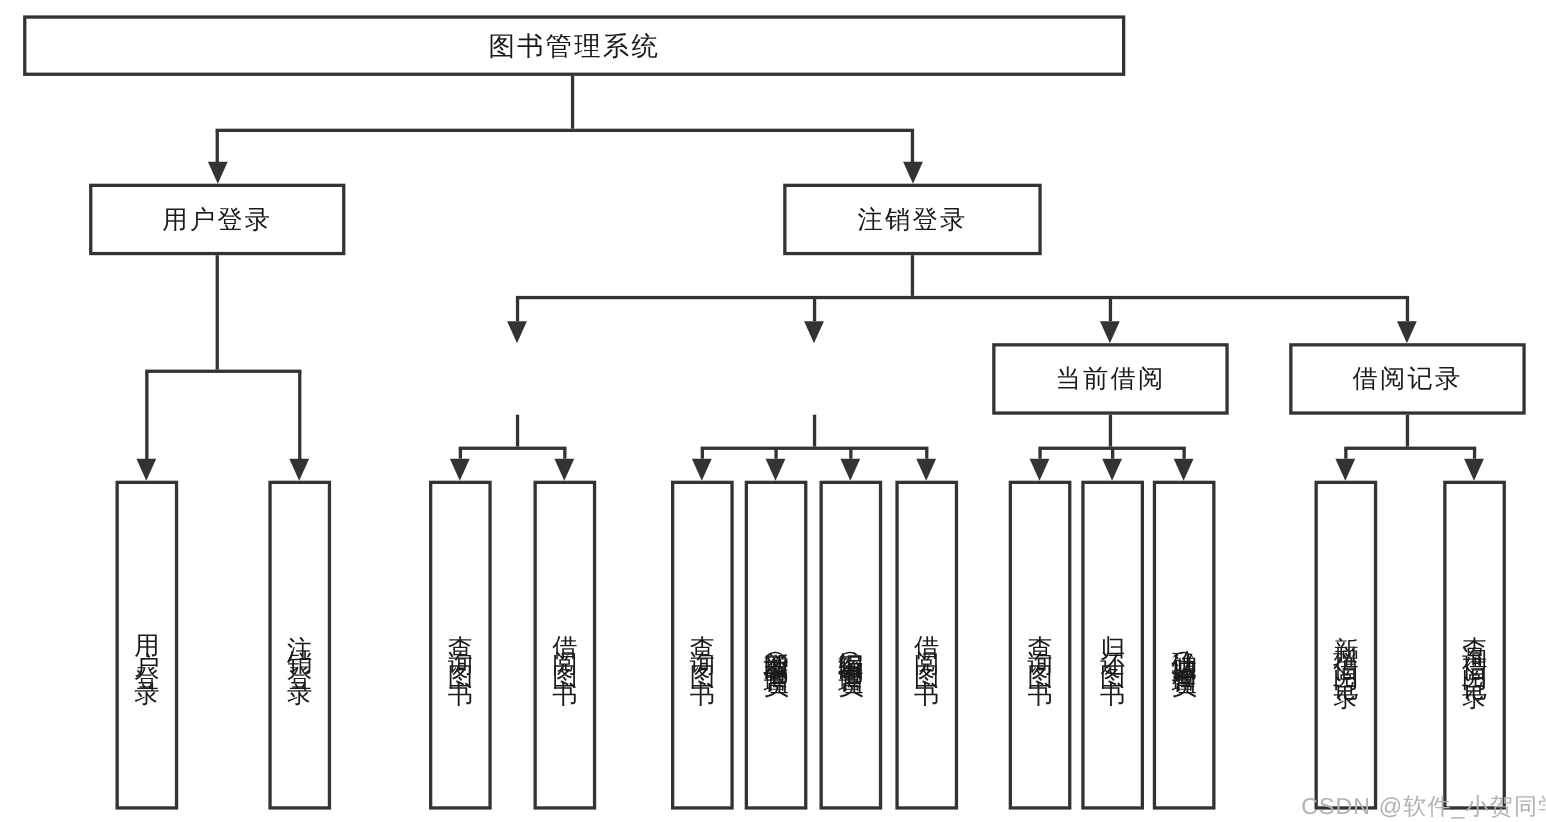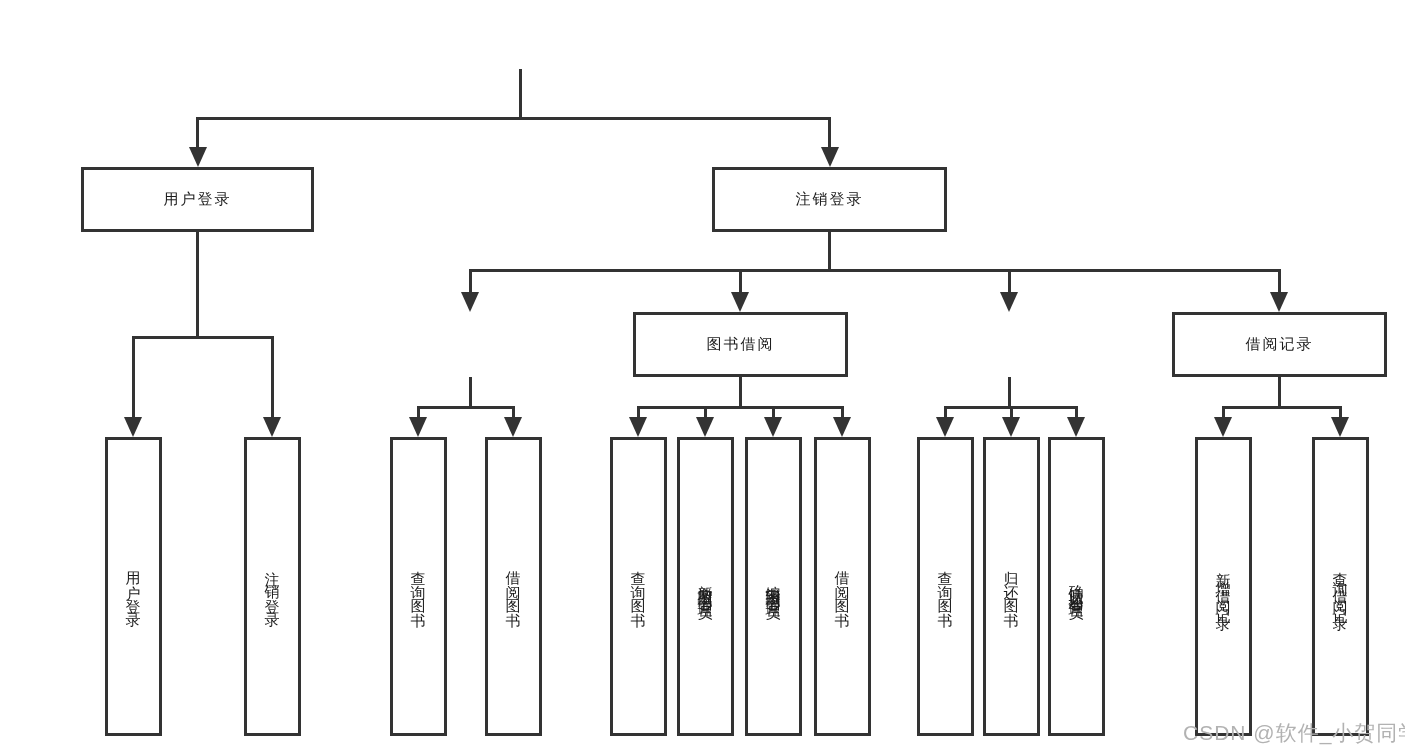--- a/index.html
+++ b/index.html
@@ -3,21 +3,21 @@
 <meta charset="utf-8">
 <style>
   html,body{margin:0;padding:0;background:#ffffff;}
   #canvas{
     position:relative;width:1405px;height:747px;background:#ffffff;
     font-family:"Liberation Sans",sans-serif;color:#1a1a1a;overflow:hidden;
   }
   .node{
     position:absolute;box-sizing:border-box;border:3px solid #333333;background:#ffffff;
     display:flex;align-items:center;justify-content:center;
-    font-size:15px;letter-spacing:2px;color:#1a1a1a;
+    font-size:23px;letter-spacing:2px;color:#1a1a1a;
   }
   .node.root{font-size:24px;}
   .leaf span{
     writing-mode:vertical-rl;text-orientation:mixed;letter-spacing:14px;line-height:1;
     white-space:nowrap;
   }
   .leaf span.ls6{letter-spacing:9px;}
   .leaf span.lslong{letter-spacing:3px;}
   .vline,.hline{position:absolute;background:#333333;}
   .arrow{
@@ -28,34 +28,37 @@
   .watermark{
     position:absolute;left:1183px;top:719px;z-index:5;
     font-size:21px;letter-spacing:1px;color:#b2b2b2;white-space:nowrap;
   }
 </style>
 </head>
 <body>
 
 <div id="canvas">
 
+  <div class="node root" style="left:21px;top:14px;width:1002px;height:55px">
+    <span>图书管理系统</span>
+  </div>
 
   <div class="node" style="left:81px;top:167px;width:233px;height:65px">
     <span>用户登录</span>
   </div>
 
   <div class="node" style="left:712px;top:167px;width:235px;height:65px">
     <span>注销登录</span>
   </div>
 
 
-  <div class="node" style="left:633px;top:312px;width:215px;height:65px">
-    <span>图书借阅</span>
+
+  <div class="node" style="left:902px;top:312px;width:215px;height:65px">
+    <span>当前借阅</span>
   </div>
-
 
   <div class="node" style="left:1172px;top:312px;width:215px;height:65px">
     <span>借阅记录</span>
   </div>
 
   <div class="node leaf" style="left:105px;top:437px;width:57px;height:299px">
     <span>用户登录</span>
   </div>
 
   <div class="node leaf" style="left:244px;top:437px;width:57px;height:299px">

